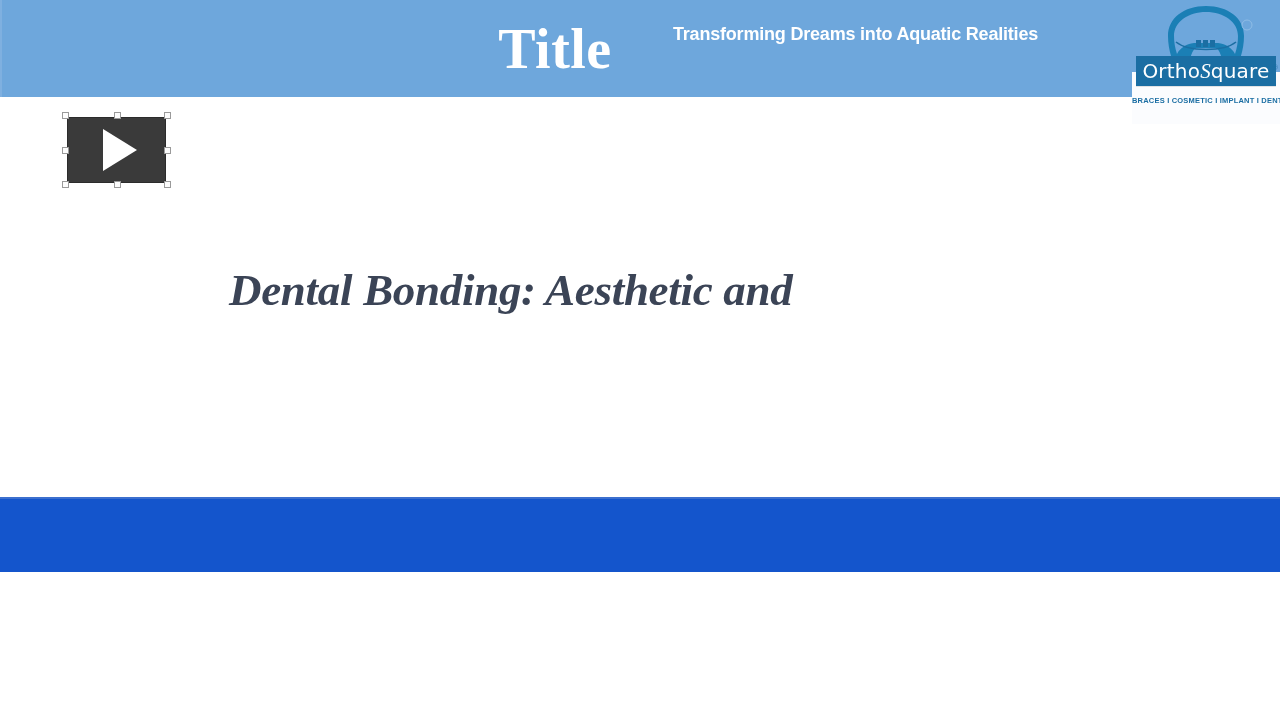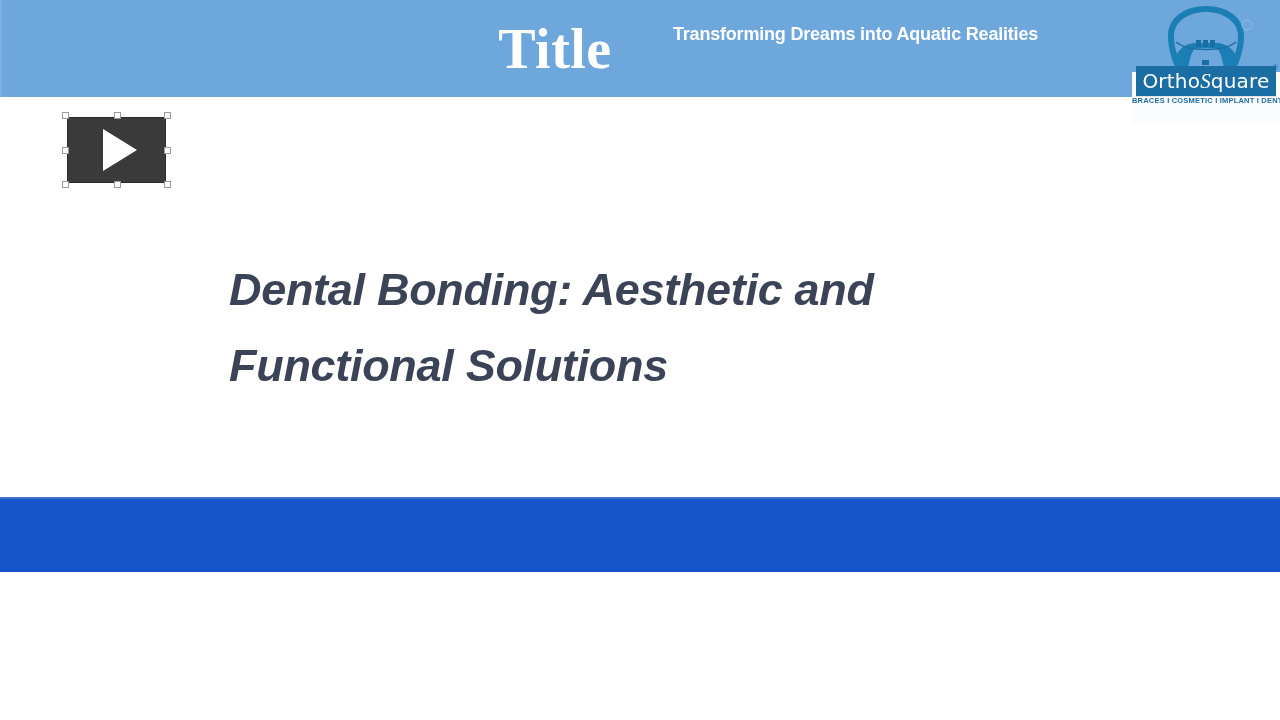--- a/index.html
+++ b/index.html
@@ -70,21 +70,21 @@
   .logo-tooth-svg {
     position: absolute;
     left: 22px;
     top: 2px;
     width: 104px;
     height: 74px;
   }
   .logo-wordmark {
     position: absolute;
     left: 4px;
-    top: 66px;
+    top: 56px;
     width: 140px;
     height: 30px;
     background: #1b6ea3;
     display: flex;
     align-items: center;
     justify-content: center;
     box-shadow: 0 1px 0 rgba(0,0,0,0.10);
   }
   .logo-wordmark-text {
     color: #ffffff;
@@ -164,21 +164,21 @@
   .sel-sw { left: -5px;  top: 64px; }
   .sel-s  { left: 47px;  top: 64px; }
   .sel-se { left: 97px;  top: 64px; }
 
   
   .body-heading {
     position: absolute;
     left: 229px;
     top: 252px;
     width: 790px;
-    font-family: Liberation Sans, sans-serif;
+    font-family: Liberation Serif, serif;
     font-style: italic;
     font-weight: bold;
     font-size: 45px;
     line-height: 76px;
     color: #3b4456;
     letter-spacing: -0.3px;
   }
   .body-heading .ln { display: block; }
 
   
@@ -249,21 +249,20 @@
     <div class="sel-handle sel-ne"></div>
     <div class="sel-handle sel-w"></div>
     <div class="sel-handle sel-e"></div>
     <div class="sel-handle sel-sw"></div>
     <div class="sel-handle sel-s"></div>
     <div class="sel-handle sel-se"></div>
   </div>
 
   <div class="body-heading">
     <span class="ln">Dental Bonding: Aesthetic and</span>
-    <span class="ln">Functional Solutions</span>
   </div>
 
   <div class="footer-band">
     <div class="footer-top-edge"></div>
   </div>
   <div class="footer-text">Transforming Dreams into Aquatic Realities</div>
 
 </div>
 
 </body></html>

